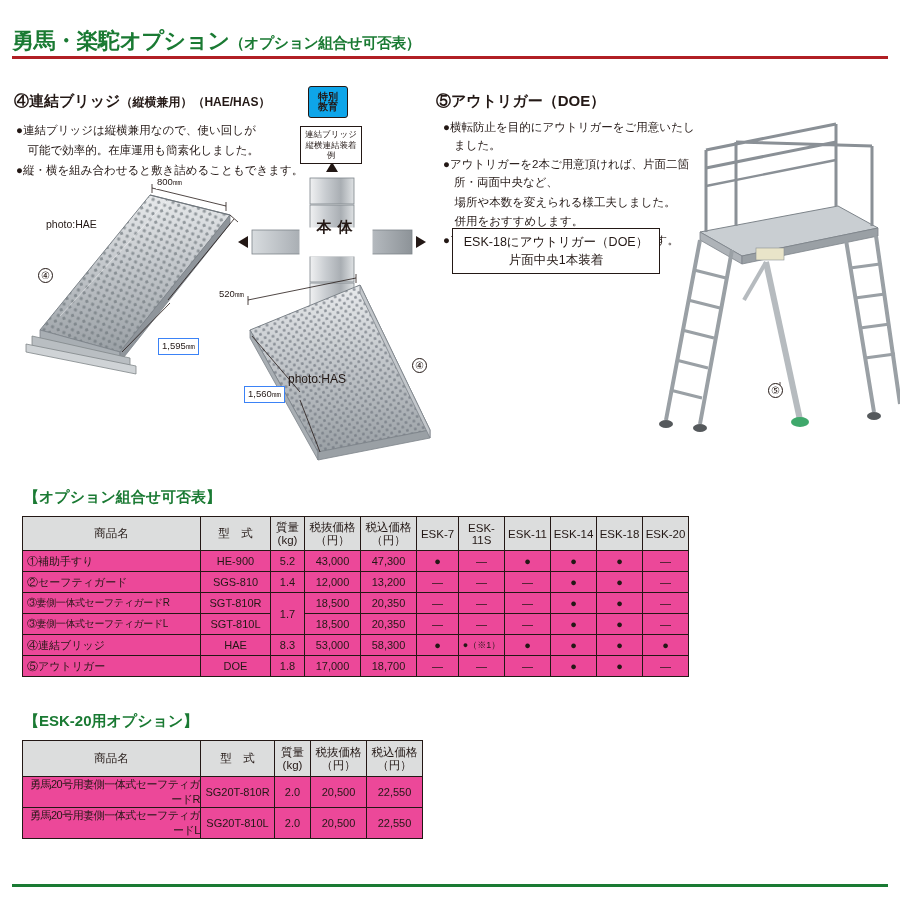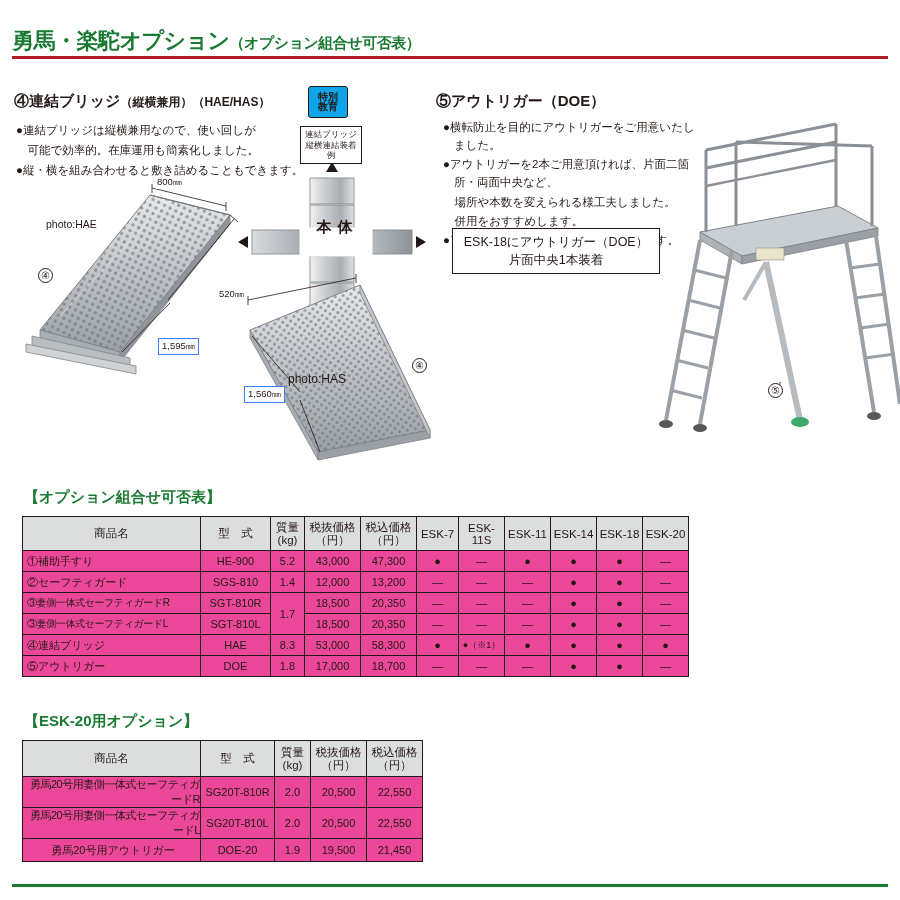--- a/index.html
+++ b/index.html
@@ -453,24 +453,17 @@
         <td>20,500</td>
         <td>22,550</td>
       </tr>
       <tr>
         <td class="namecell">勇馬20号用妻側一体式セーフティガードL</td>
         <td>SG20T-810L</td>
         <td>2.0</td>
         <td>20,500</td>
         <td>22,550</td>
       </tr>
-      <tr>
-        <td class="namecell center">勇馬20号用アウトリガー</td>
-        <td>DOE-20</td>
-        <td>1.9</td>
-        <td>19,500</td>
-        <td>21,450</td>
-      </tr>
     </tbody>
   </table>
 
   <div class="bottom-rule"></div>
 </div>
 
 </body></html>

